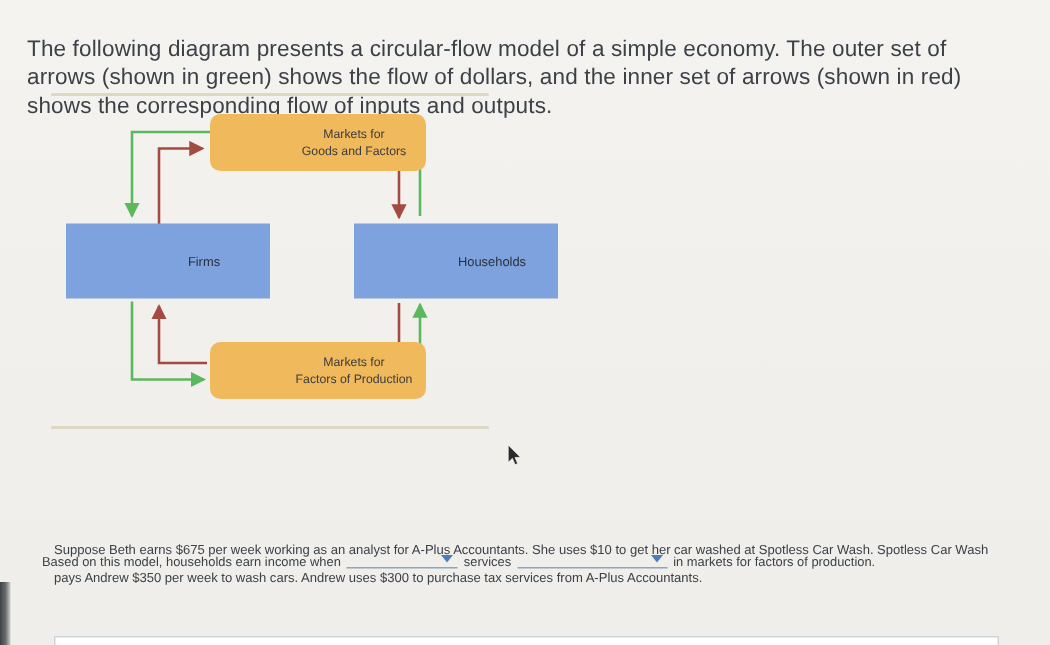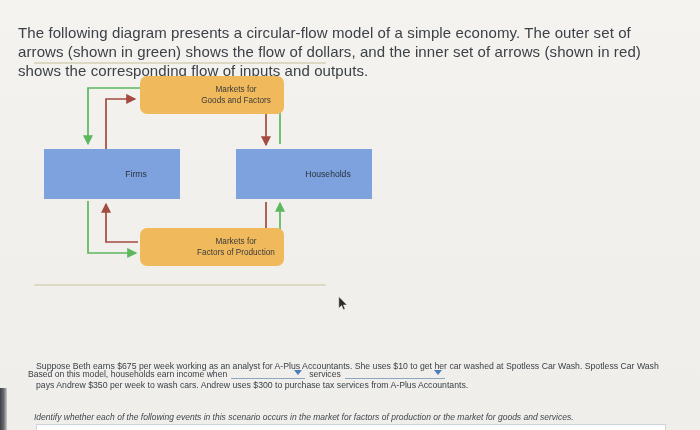--- a/index.html
+++ b/index.html
@@ -265,25 +265,25 @@
     <span>Based on this model, households earn income when</span>
     <span class="dropdown" id="dd-1">
       <span></span>
       <span class="caret"></span>
     </span>
     <span>services</span>
     <span class="dropdown" id="dd-2">
       <span></span>
       <span class="caret"></span>
     </span>
+    <span>in markets for factors of production.</span>
   </div>
 
   <p id="scenario">Suppose Beth earns $675 per week working as an analyst for A-Plus Accountants. She uses $10 to get her car washed at Spotless Car Wash. Spotless Car Wash pays Andrew $350 per week to wash cars. Andrew uses $300 to purchase tax services from A-Plus Accountants.</p>
 
-  <p id="instruction">Identify whether each of the following events in this scenario occurs in the market for factors of production or the market for goods and services.</p>
 
   <div id="table-top-edge"></div>
 
   <svg id="cursor" viewBox="0 0 11 15">
     <path d="M0.8,0.6 L0.8,12.2 L3.6,9.6 L5.4,13.8 L7.1,13.0 L5.4,9.0 L9.0,8.9 Z" fill="#2b2b2b" stroke="#f5f5f5" stroke-width="0.5"></path>
   </svg>
 
 </div>
 
 </body></html>

